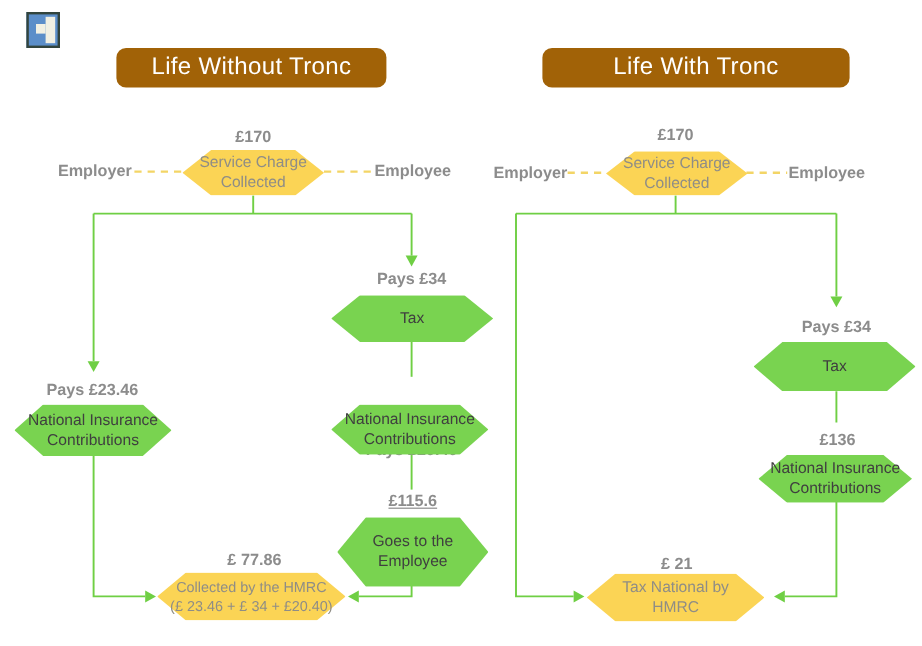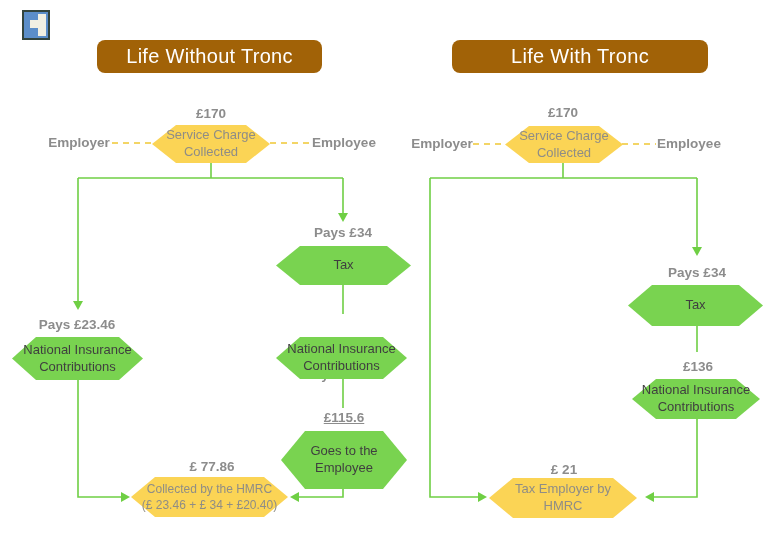--- a/index.html
+++ b/index.html
@@ -141,17 +141,17 @@
   </div>
 
   <div class="label" style="left:698px;top:359px;">£136</div>
   <div class="hex green" style="left:632px;top:379px;width:128px;height:40px;">
     <span>National Insurance
 Contributions</span>
   </div>
 
   <div class="label" style="left:564px;top:462px;">£ 21</div>
   <div class="hex yellow" style="left:489px;top:478px;width:148px;height:40px;">
-    <span>Tax Employer by
+    <span>Tax National by
 HMRC</span>
   </div>
 
 </div>
 
 </body></html>

